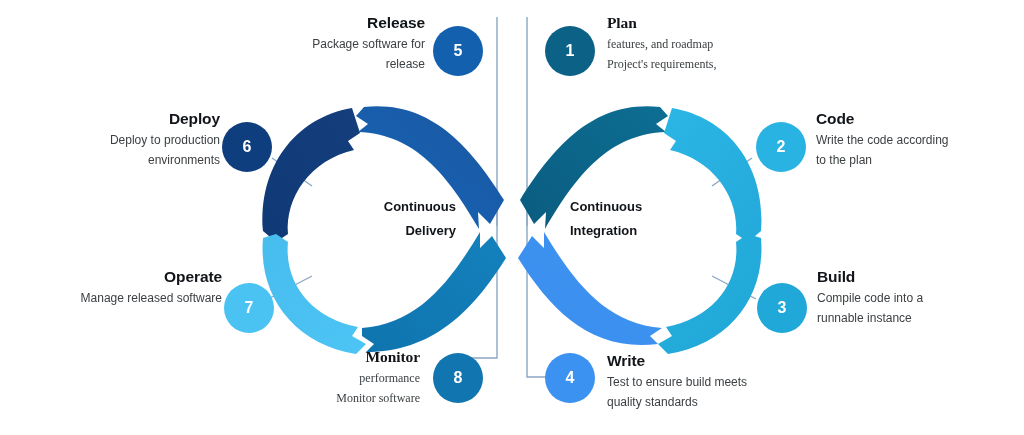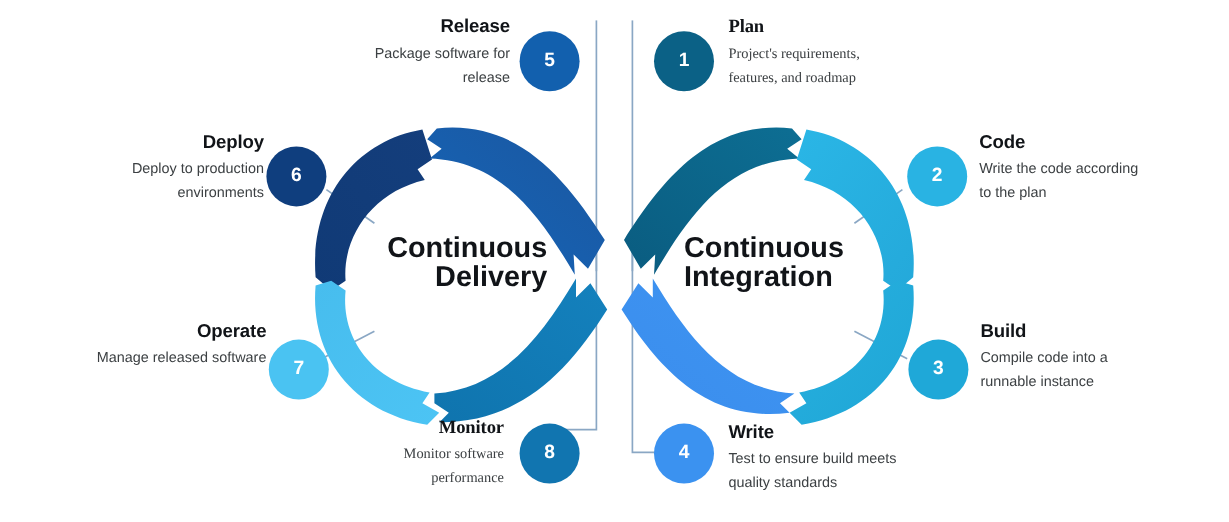--- a/index.html
+++ b/index.html
@@ -6,21 +6,21 @@
   body{width:1024px;height:435px;font-family:"Liberation Sans",sans-serif;overflow:hidden;}
   #stage{position:relative;width:1024px;height:435px;background:#fff;}
   #loop{position:absolute;left:0;top:0;width:1024px;height:435px;}
 
   .label{position:absolute;}
   .label .ttl{font-weight:bold;font-size:15.5px;color:#111418;line-height:18px;letter-spacing:-.1px;}
   .label .dsc{font-size:12px;color:#3c4043;line-height:20px;margin-top:2px;}
   .label.right{text-align:left;}
   .label.left{text-align:right;}
 
-  .center-cap{position:absolute;font-weight:bold;font-size:24px;color:#111418;line-height:24px;}
+  .center-cap{position:absolute;font-weight:bold;font-size:13px;color:#111418;line-height:24px;}
   #cap-cd{left:286px;top:195px;width:170px;text-align:right;}
   #cap-ci{left:570px;top:195px;width:180px;text-align:left;}
 
   .num{position:absolute;width:50px;height:50px;border-radius:50%;
        display:flex;align-items:center;justify-content:center;
        color:#fff;font-size:16px;font-weight:bold;}
 </style>
 </head>
 <body>
 
@@ -169,22 +169,22 @@
   <div class="num" id="n5" style="left:433px;top:26px;background:#1260ae;">
     <span>5</span>
   </div>
 
   <div class="num" id="n1" style="left:545px;top:26px;background:#0b6186;">
     <span>1</span>
   </div>
   <div class="label right" style="left:607px;top:14px;width:250px;font-family:Liberation Serif, serif;">
     <div class="ttl">Plan</div>
     <div class="dsc">
+      <div>features, and roadmap</div>
       <div>Project's requirements,</div>
-      <div>features, and roadmap</div>
     </div>
   </div>
 
   <div class="label left" style="left:-10px;top:110px;width:230px;">
     <div class="ttl">Deploy</div>
     <div class="dsc">
       <div>Deploy to production</div>
       <div>environments</div>
     </div>
   </div>
@@ -220,22 +220,22 @@
     <div class="ttl">Build</div>
     <div class="dsc">
       <div>Compile code into a</div>
       <div>runnable instance</div>
     </div>
   </div>
 
   <div class="label left" style="left:190px;top:348px;width:230px;font-family:Liberation Serif, serif;">
     <div class="ttl">Monitor</div>
     <div class="dsc">
+      <div>performance</div>
       <div>Monitor software</div>
-      <div>performance</div>
     </div>
   </div>
   <div class="num" id="n8" style="left:433px;top:353px;background:#1175b0;">
     <span>8</span>
   </div>
 
   <div class="num" id="n4" style="left:545px;top:353px;background:#3b92f0;">
     <span>4</span>
   </div>
   <div class="label right" style="left:607px;top:352px;width:250px;">

